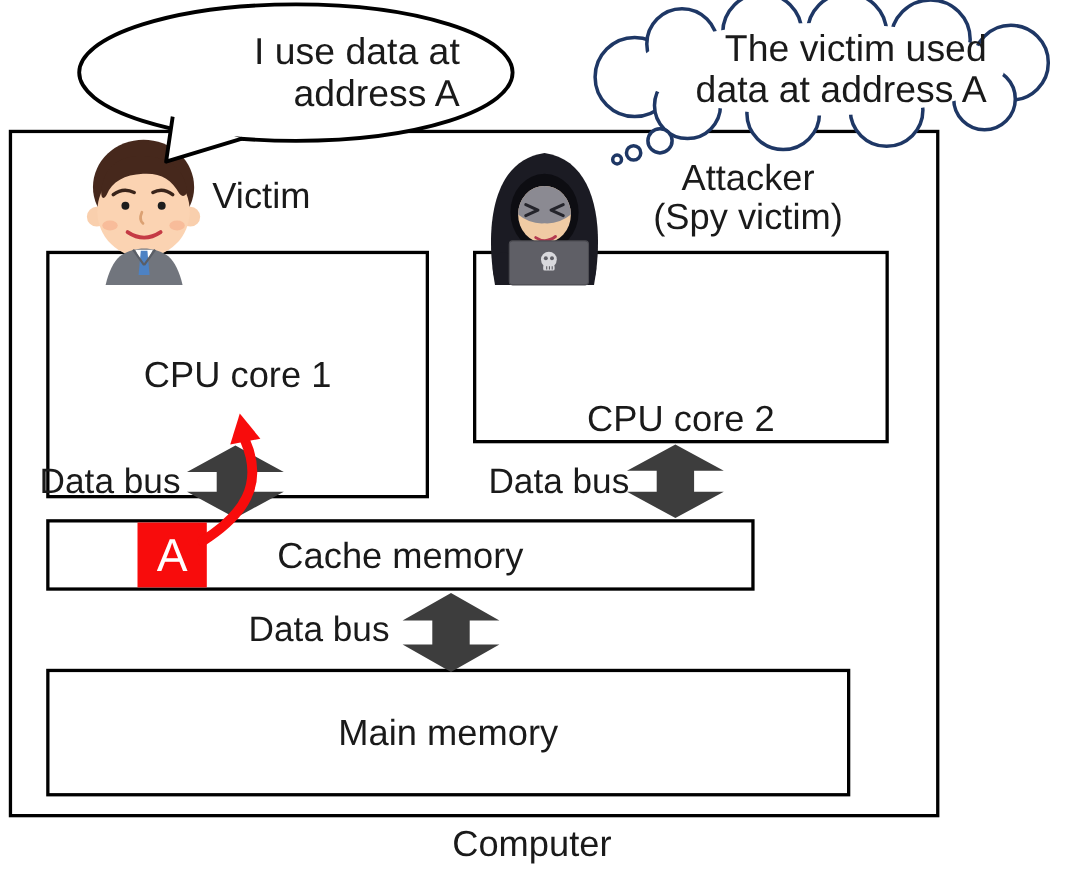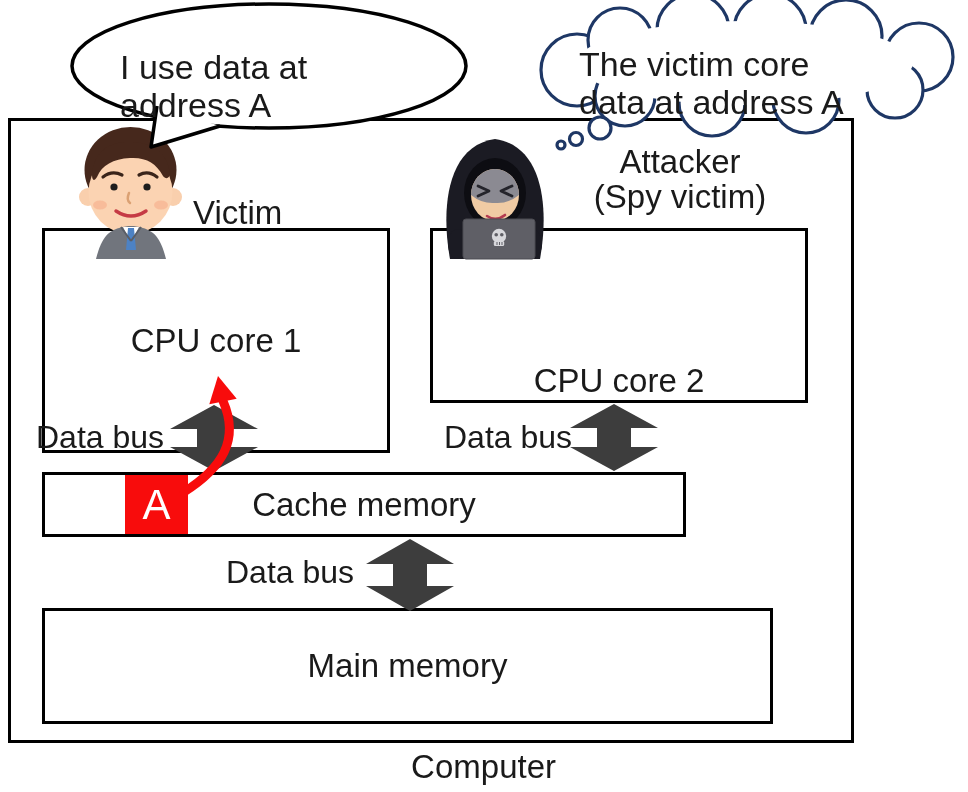--- a/index.html
+++ b/index.html
@@ -17,28 +17,28 @@
   .cpu2-box{left:430px;top:228px;width:378px;height:175px;align-items:flex-end;}
   .cache-box{left:42px;top:472px;width:644px;height:65px;}
   .main-box{left:42px;top:608px;width:731px;height:116px;}
   .red-block{
     position:absolute;left:125px;top:475px;width:63px;height:59px;z-index:2;
     background:var(--highlight-red,#f80c0c);display:flex;align-items:center;justify-content:center;
     color:#fff;font-size:42px;
   }
   svg.gfx{position:absolute;left:0;top:0;z-index:5;pointer-events:none;}
   .lbl{position:absolute;z-index:10;white-space:nowrap;font-size:32px;line-height:1.1;}
-  .lbl-victim{left:193px;top:160px;font-size:33px;margin-top:35px;}
+  .lbl-victim{left:193px;top:160px;font-size:33px;}
   .lbl-attacker{left:544px;top:144px;width:272px;text-align:center;font-size:33px;line-height:35px;}
   .lbl-bus-left{left:36px;top:420px;}
   .lbl-bus-right{left:444px;top:420px;}
   .lbl-bus-bottom{left:226px;top:555px;}
   .lbl-computer{left:256px;top:749px;width:300px;text-align:right;font-size:33px;}
   .bubble-text{
-    position:absolute;z-index:10;text-align:left;font-size:34px;line-height:38px;white-space:nowrap;margin-top:20px;
+    position:absolute;z-index:10;text-align:right;font-size:34px;line-height:38px;white-space:nowrap;
   }
   .speech-text{left:120px;top:28px;width:298px;}
   .thought-text{left:579px;top:25px;width:318px;}
   
   .arrow{fill:var(--arrow-gray,#3d3d3d);}
   .redline{stroke:var(--highlight-red,#f80c0c);fill:none;stroke-width:9;stroke-linecap:round;}
   .redfill{fill:var(--highlight-red,#f80c0c);}
   .bubble{fill:#fff;stroke:var(--border-black,#000);stroke-width:3.5;}
   .cloudc{fill:#fff;stroke:var(--cloud-navy,#1e3765);stroke-width:3.2;}
 </style>
@@ -137,21 +137,21 @@
       <circle class="cloudc" cx="576" cy="139" r="6.5"></circle>
       <circle class="cloudc" cx="561" cy="145" r="4"></circle>
     </g>
   </svg>
 
   <div class="bubble-text speech-text">
     <div>I use data at</div>
     <div>address A</div>
   </div>
   <div class="bubble-text thought-text">
-    <div>The victim core</div>
+    <div>The victim used</div>
     <div>data at address A</div>
   </div>
 
   <div class="lbl lbl-victim">Victim</div>
   <div class="lbl lbl-attacker">
     <div>Attacker</div>
     <div>(Spy victim)</div>
   </div>
   <div class="lbl lbl-bus-left">Data bus</div>
   <div class="lbl lbl-bus-right">Data bus</div>

